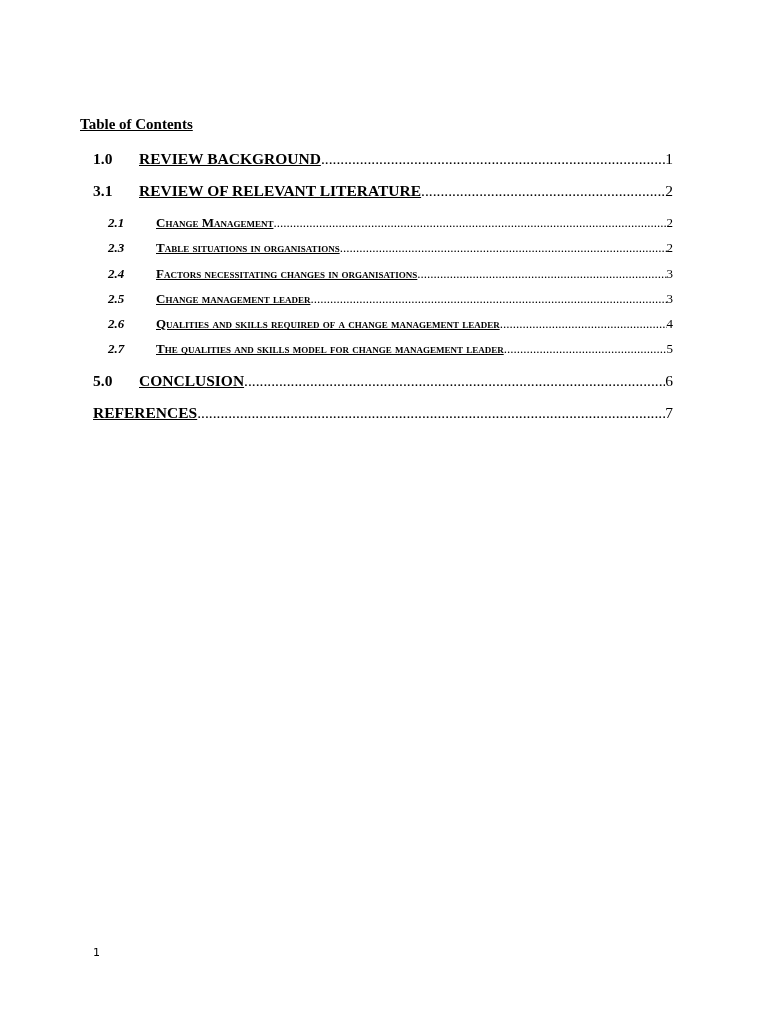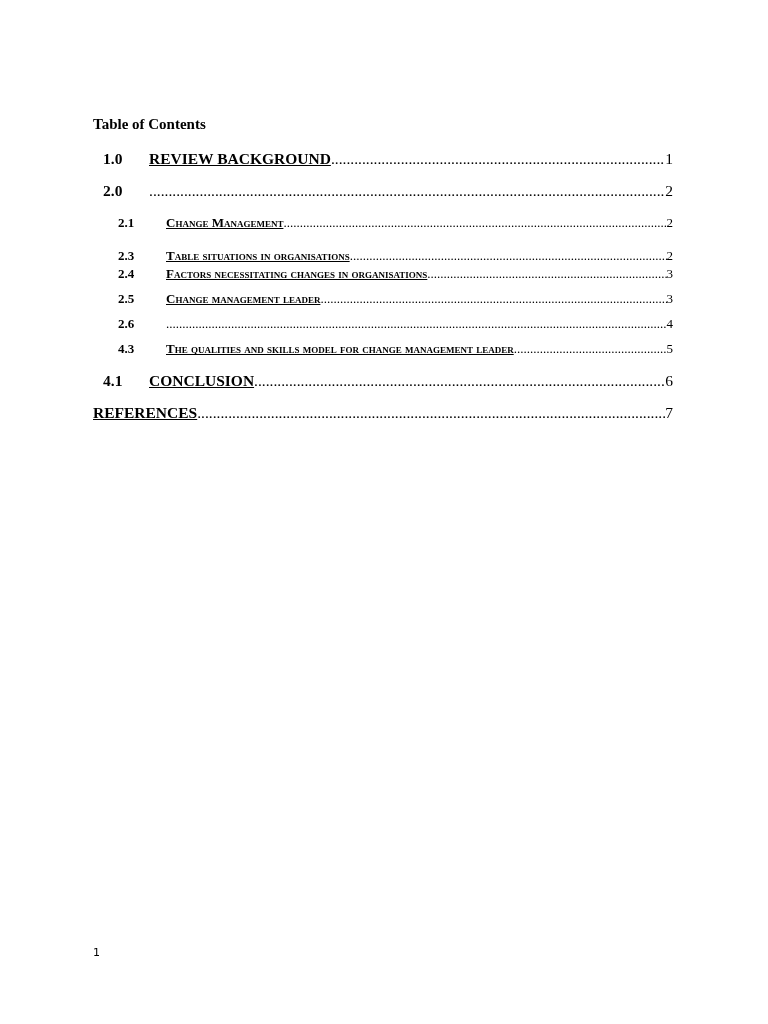--- a/index.html
+++ b/index.html
@@ -1,57 +1,58 @@
 <!DOCTYPE html>
 <html><head>
 <meta charset="utf-8">
 <style>
   html,body{margin:0;padding:0;background:#fff;}
   body{width:768px;height:1024px;position:relative;overflow:hidden;font-family:"Liberation Serif","DejaVu Serif",serif;color:#000;}
-  .toc-title{position:absolute;left:93px;top:116px;font-size:15px;font-weight:bold;}
+  .toc-title{position:absolute;left:80px;top:116px;font-size:15px;font-weight:bold;text-decoration:underline;}
   .entry{position:absolute;left:93px;width:580px;display:flex;align-items:baseline;font-weight:bold;white-space:nowrap;}
-  .entry .num{flex:0 0 auto;margin-left:10px;}
+  .entry .num{flex:0 0 auto;}
   .entry .label{flex:0 0 auto;text-decoration:underline;}
   .entry .dots{flex:1 1 auto;overflow:hidden;font-weight:normal;}
   .entry .dots::before{content:"........................................................................................................................................................................................................................................";}
   .entry .page{flex:0 0 auto;font-weight:normal;}
   .lvl1{font-size:15.5px;}
   .lvl1 .num{width:46px;}
   .lvl2{left:108px;width:565px;font-size:13px;}
-  .lvl2 .num{width:48px;}
+  .lvl2 .num{width:48px;font-style:italic;}
   .lvl2 .label{font-variant:small-caps;}
   .lvl2 .dots,.lvl2 .page{font-size:13px;}
   .footer-page{position:absolute;left:93px;top:946px;font-family:"DejaVu Sans","Liberation Sans",sans-serif;font-size:11px;}
 </style>
 </head>
 <body>
 
 <div class="toc-title">Table of Contents</div>
 
 <div class="entry lvl1" style="top:150px">
   <span class="num">1.0</span>
   <span class="label">REVIEW BACKGROUND</span>
   <span class="dots"></span>
   <span class="page">1</span>
 </div>
 
 <div class="entry lvl1" style="top:182px">
-  <span class="num">2.0</span>
+  <span class="num">3.1</span>
+  <span class="label">REVIEW OF RELEVANT LITERATURE</span>
   <span class="dots"></span>
   <span class="page">2</span>
 </div>
 
 <div class="entry lvl2" style="top:215px">
   <span class="num">2.1</span>
   <span class="label">Change Management</span>
   <span class="dots"></span>
   <span class="page">2</span>
 </div>
 
-<div class="entry lvl2" style="top:248px">
+<div class="entry lvl2" style="top:240px">
   <span class="num">2.3</span>
   <span class="label">Table situations in organisations</span>
   <span class="dots"></span>
   <span class="page">2</span>
 </div>
 
 <div class="entry lvl2" style="top:266px">
   <span class="num">2.4</span>
   <span class="label">Factors necessitating changes in organisations</span>
   <span class="dots"></span>
@@ -60,33 +61,34 @@
 
 <div class="entry lvl2" style="top:291px">
   <span class="num">2.5</span>
   <span class="label">Change management leader</span>
   <span class="dots"></span>
   <span class="page">3</span>
 </div>
 
 <div class="entry lvl2" style="top:316px">
   <span class="num">2.6</span>
+  <span class="label">Qualities and skills required of a change management leader</span>
   <span class="dots"></span>
   <span class="page">4</span>
 </div>
 
 <div class="entry lvl2" style="top:341px">
-  <span class="num">4.3</span>
+  <span class="num">2.7</span>
   <span class="label">The qualities and skills model for change management leader</span>
   <span class="dots"></span>
   <span class="page">5</span>
 </div>
 
 <div class="entry lvl1" style="top:372px">
-  <span class="num">4.1</span>
+  <span class="num">5.0</span>
   <span class="label">CONCLUSION</span>
   <span class="dots"></span>
   <span class="page">6</span>
 </div>
 
 <div class="entry lvl1" style="top:404px">
   <span class="label">REFERENCES</span>
   <span class="dots"></span>
   <span class="page">7</span>
 </div>

